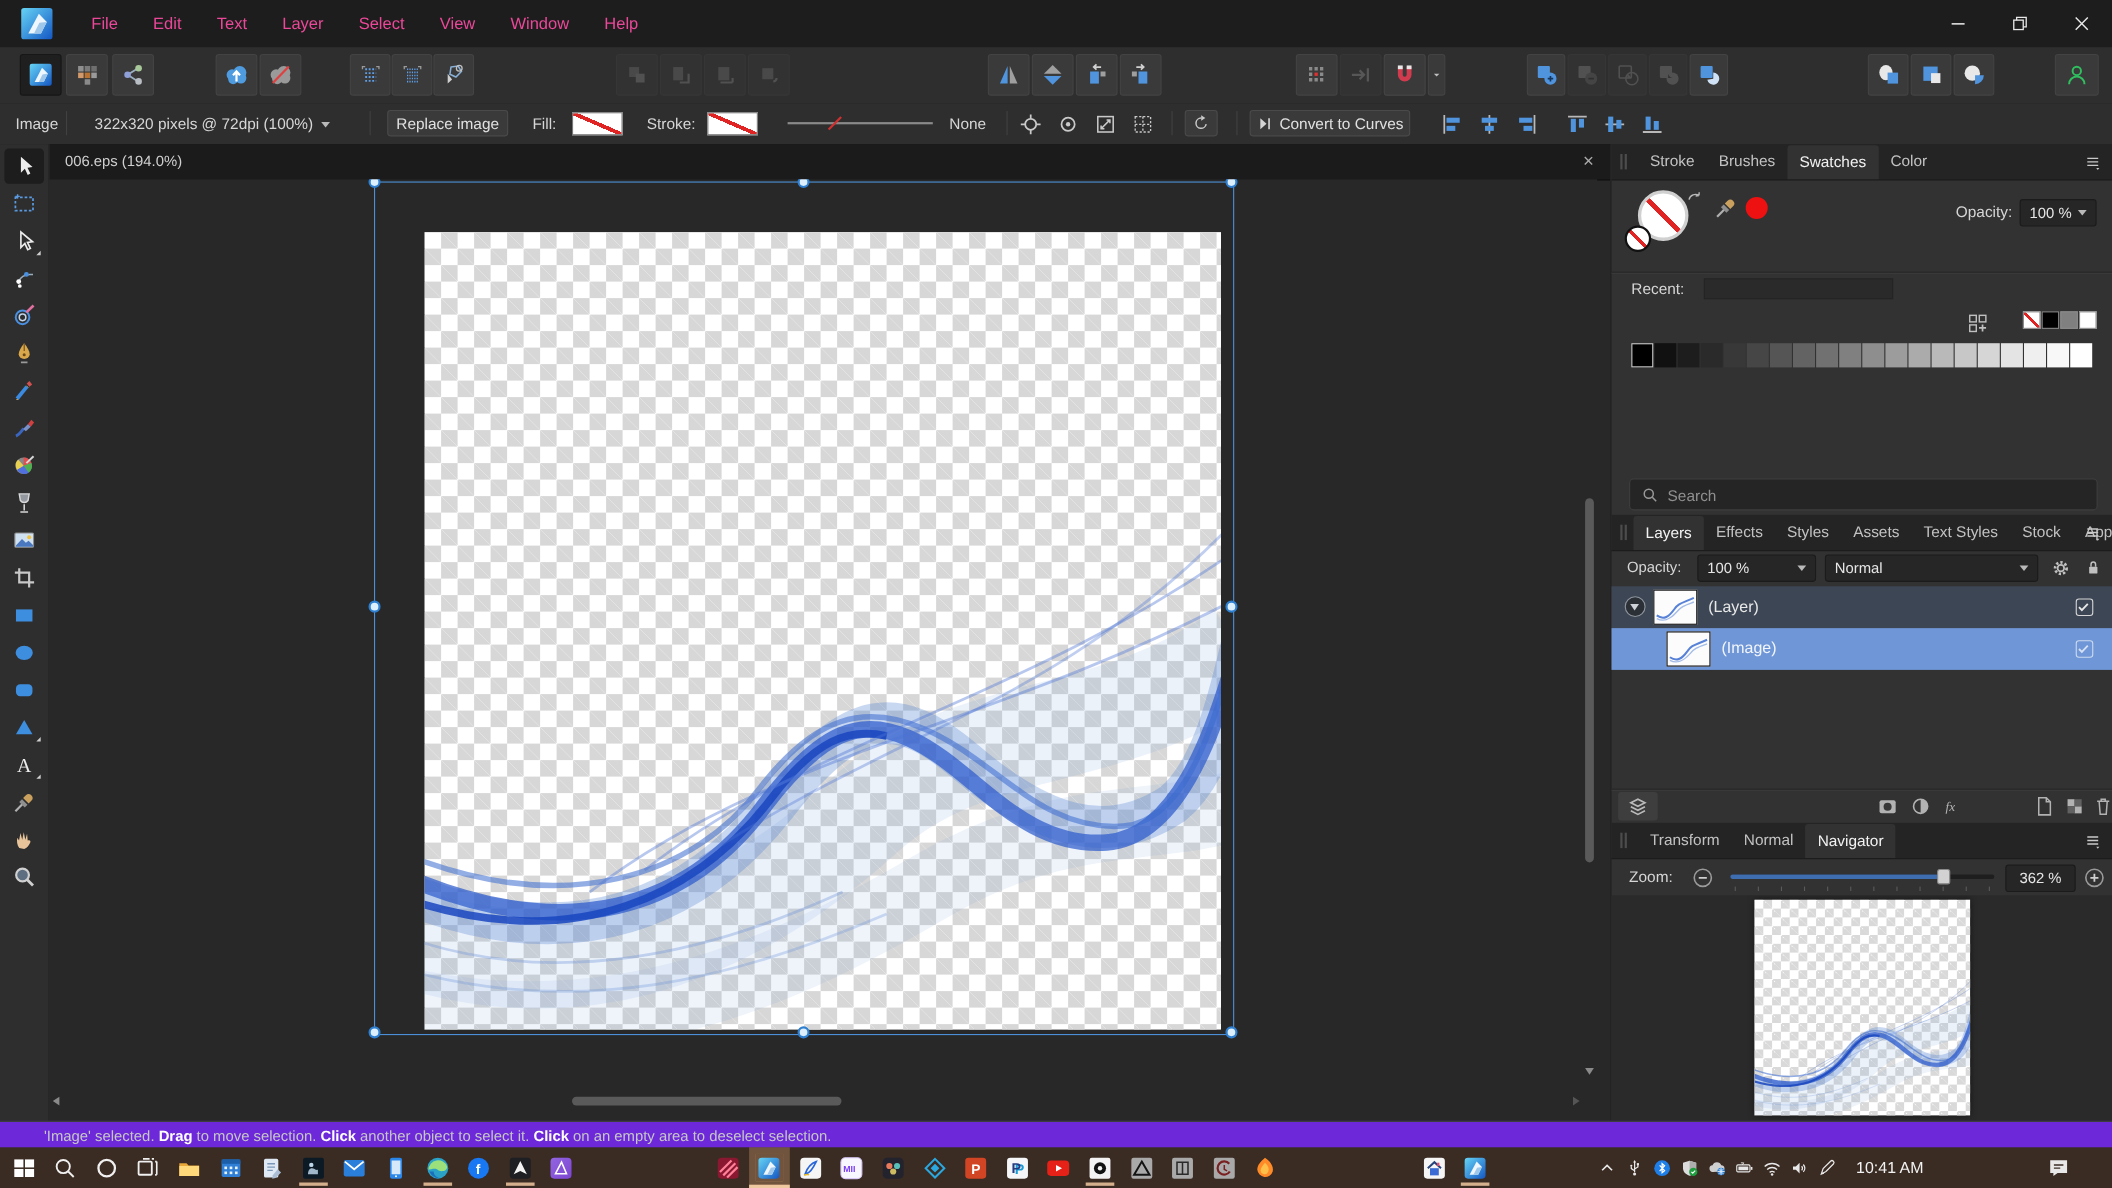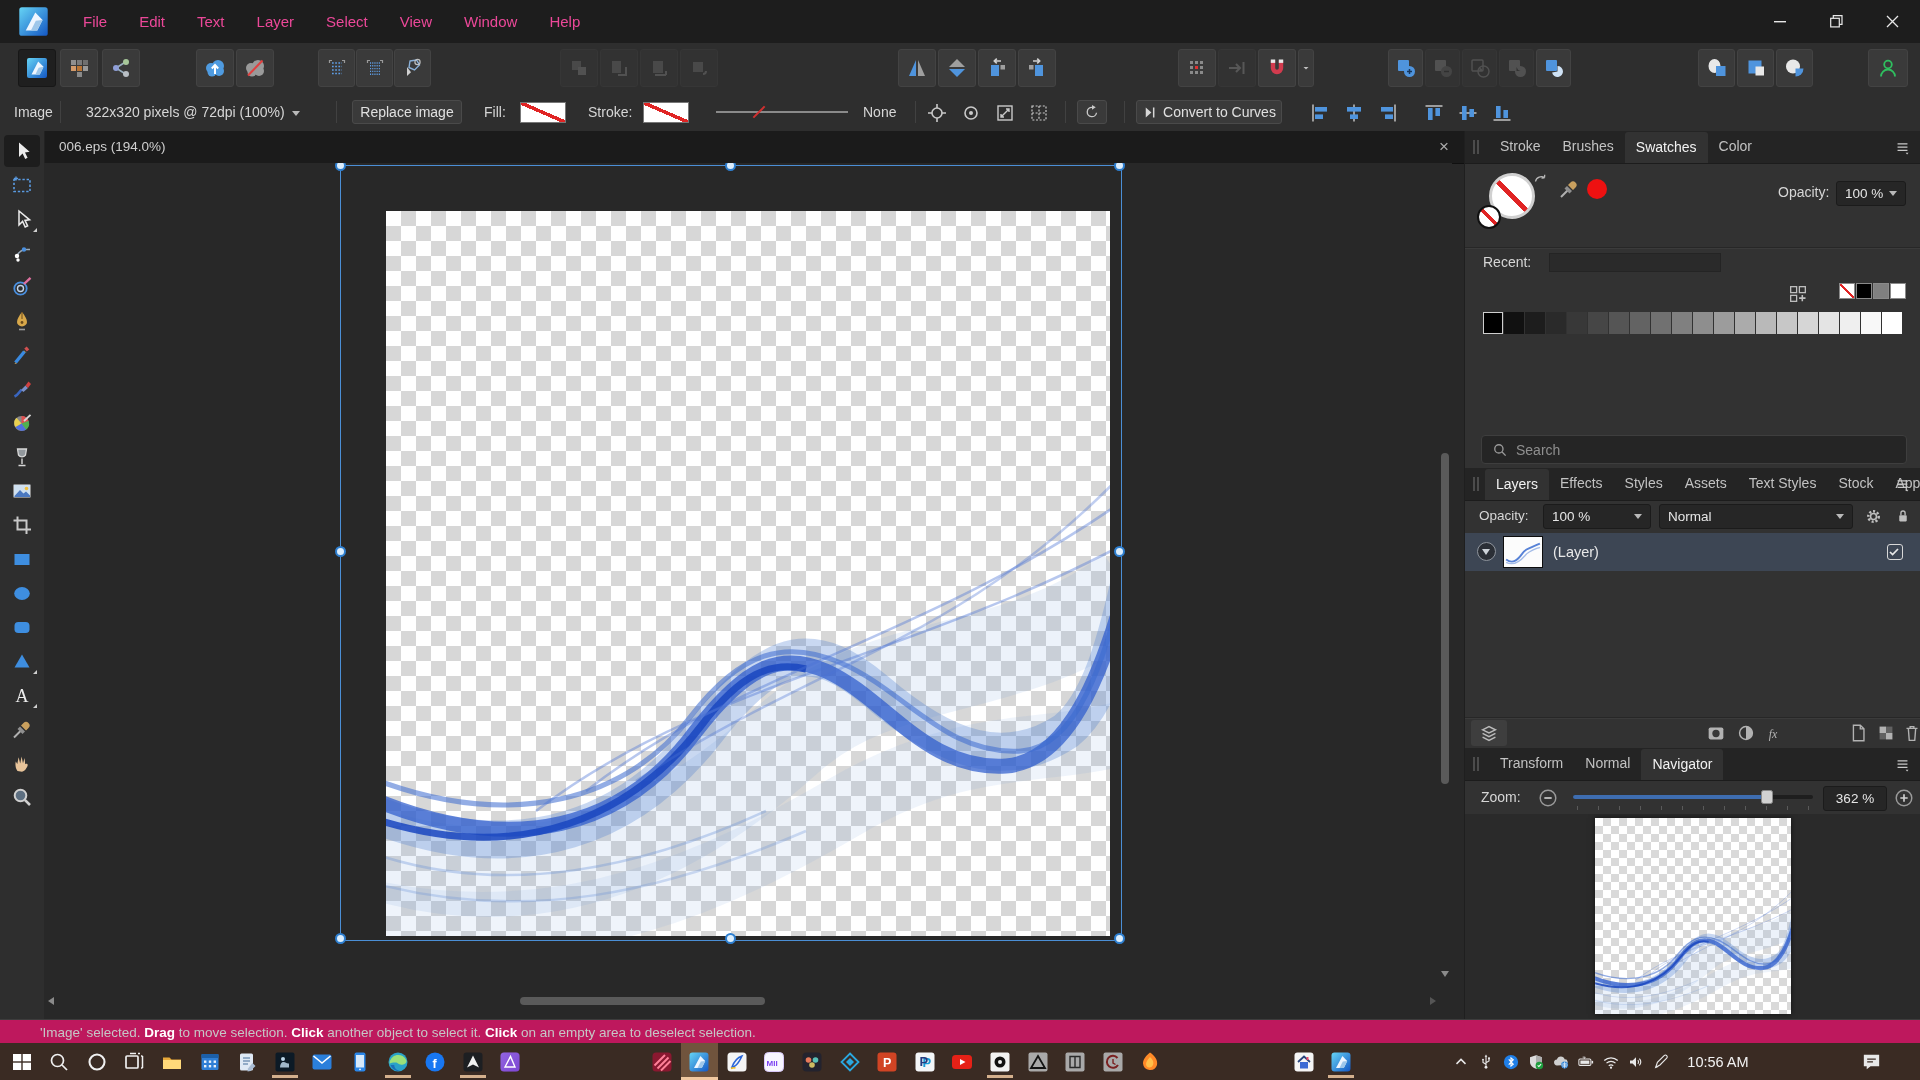--- a/index.html
+++ b/index.html
@@ -103,21 +103,21 @@
   #zoom-handle{position:absolute;top:-5px;width:12px;height:14px;background:#d2d2d2;border-radius:2.5px;border:1px solid #8a8a8a;box-sizing:border-box}
   .circ-btn{position:absolute;width:22px;height:22px}
 
   #nav-preview{position:absolute;left:0;top:683px;width:456px;height:205px;background:#2a2a2a;overflow:hidden}
   #nav-thumb{position:absolute;left:130px;top:4px;width:196px;height:196px;background:#fff;box-shadow:0 0 6px rgba(0,0,0,.55);
      background-image:linear-gradient(45deg,#d9d9d9 25%,transparent 25%,transparent 75%,#d9d9d9 75%),
                       linear-gradient(45deg,#d9d9d9 25%,transparent 25%,transparent 75%,#d9d9d9 75%);
      background-size:16px 16px;background-position:0 0,8px 8px}
 
   
-  #statusbar{position:absolute;left:0;top:1019px;width:1920px;height:24px;background:#be185d;border-top:1px solid #3d3d3d;
+  #statusbar{position:absolute;left:0;top:1019px;width:1920px;height:24px;background:#6d28d9;border-top:1px solid #3d3d3d;
              display:flex;align-items:center;font-size:13.5px;color:#c6c6c6}
   #statusbar b{color:#fff}
   #status-text{margin-left:40px;white-space:nowrap}
 
   
   #taskbar{position:absolute;left:0;top:1043px;width:1920px;height:37px;background:#3a2b23}
   .tk{position:absolute;top:6px;width:25px;height:25px;display:flex;align-items:center;justify-content:center}
   .tk .icon{width:24px;height:24px}
   .tk .run{position:absolute;left:50%;margin-left:-13px;bottom:-4px;width:26px;height:3px;background:#f0c8a0;opacity:.85}
   .tk.active-app{background:rgba(255,190,130,.28);box-shadow:0 0 0 6px rgba(255,190,130,.28)}
@@ -918,20 +918,32 @@
       <svg viewBox="0 0 40 32" style="width:100%;height:100%">
           <path d="M2 24 C9 29 14 25 19 18 C23 12 27 12 38 7" stroke="#3a6cd0" stroke-width="2" fill="none" opacity=".85"></path>
           <path d="M2 27 C10 31 16 27 22 20 C26 15 30 14 38 11" stroke="#7d9fde" stroke-width="1.4" fill="none" opacity=".7"></path>
         </svg>
     </div>
     <span class="layer-label" style="left:88px">(Layer)</span>
     <span class="cb"><svg viewBox="0 0 12 12">
           <path d="M2 6 l2.6 2.6 L10 3" stroke="#e8e8e8" stroke-width="1.7" fill="none"></path>
         </svg></span>
   </div>
+  <div class="layer-row" style="top:440px;background:#6f96d6">
+    <div class="layer-thumb" style="left:50px">
+      <svg viewBox="0 0 40 32" style="width:100%;height:100%">
+          <path d="M2 24 C9 29 14 25 19 18 C23 12 27 12 38 7" stroke="#3a6cd0" stroke-width="2" fill="none" opacity=".85"></path>
+          <path d="M2 27 C10 31 16 27 22 20 C26 15 30 14 38 11" stroke="#7d9fde" stroke-width="1.4" fill="none" opacity=".7"></path>
+        </svg>
+    </div>
+    <span class="layer-label" style="left:100px;color:#f2f5fb">(Image)</span>
+    <span class="cb" style="border-color:rgba(255,255,255,.65)"><svg viewBox="0 0 12 12">
+          <path d="M2 6 l2.6 2.6 L10 3" stroke="rgba(255,255,255,.7)" stroke-width="1.7" fill="none"></path>
+        </svg></span>
+  </div>
 
   <div class="panel-sep" style="top:586px"></div>
 
   <div id="layers-footer" class="abs" style="left:0;top:587px;width:456px;height:30px">
     <span class="abs" style="left:6px;top:2px;width:36px;height:26px;background:#3e3e3e;border-radius:3px"></span>
     <span class="fic icon" style="left:13px">
         <svg viewBox="0 0 24 24">
           <path d="M5 8.5 L12 5 L19 8.5 L12 12 Z" stroke="#d0d0d0" stroke-width="1.6" fill="none"></path>
           <path d="M5 12.5 L12 16 L19 12.5 M5 16.5 L12 20 L19 16.5" stroke="#d0d0d0" stroke-width="1.6" fill="none"></path>
         </svg>
@@ -1093,21 +1105,21 @@
           <path d="M14.5 9.5 a4 4 0 0 1 0 5 M16.5 7.5 a7 7 0 0 1 0 9" stroke="#e8e8e8" stroke-width="1.5" fill="none"></path>
         </svg>
       </span>
       <span class="ticon icon">
         <svg viewBox="0 0 24 24">
           <path d="M5 19 l2.2 -6.5 9 -9 a2.4 2.4 0 0 1 3.4 3.4 l-9 9 Z" fill="none" stroke="#e8e8e8" stroke-width="1.5"></path>
           <path d="M5 19 l3.2 -1" stroke="#e8e8e8" stroke-width="1.5"></path>
         </svg>
       </span>
     </div>
-  <div id="clock">10:56 AM</div>
+  <div id="clock">10:41 AM</div>
   <span id="notif" class="icon">
       <svg viewBox="0 0 24 24">
         <path d="M4 5 h16 v12 h-9 l-4 3 v-3 h-3 Z" fill="#e8e8e8"></path>
         <path d="M7.5 9.5 h9 M7.5 12.5 h6" stroke="#3a2b23" stroke-width="1.3"></path>
       </svg>
     </span>
 <div class="tk" style="left: 9px;">
       <span class="icon">
         <svg viewBox="0 0 24 24">
           <rect x="3" y="4" width="8.3" height="7.3" fill="#fff"></rect>

